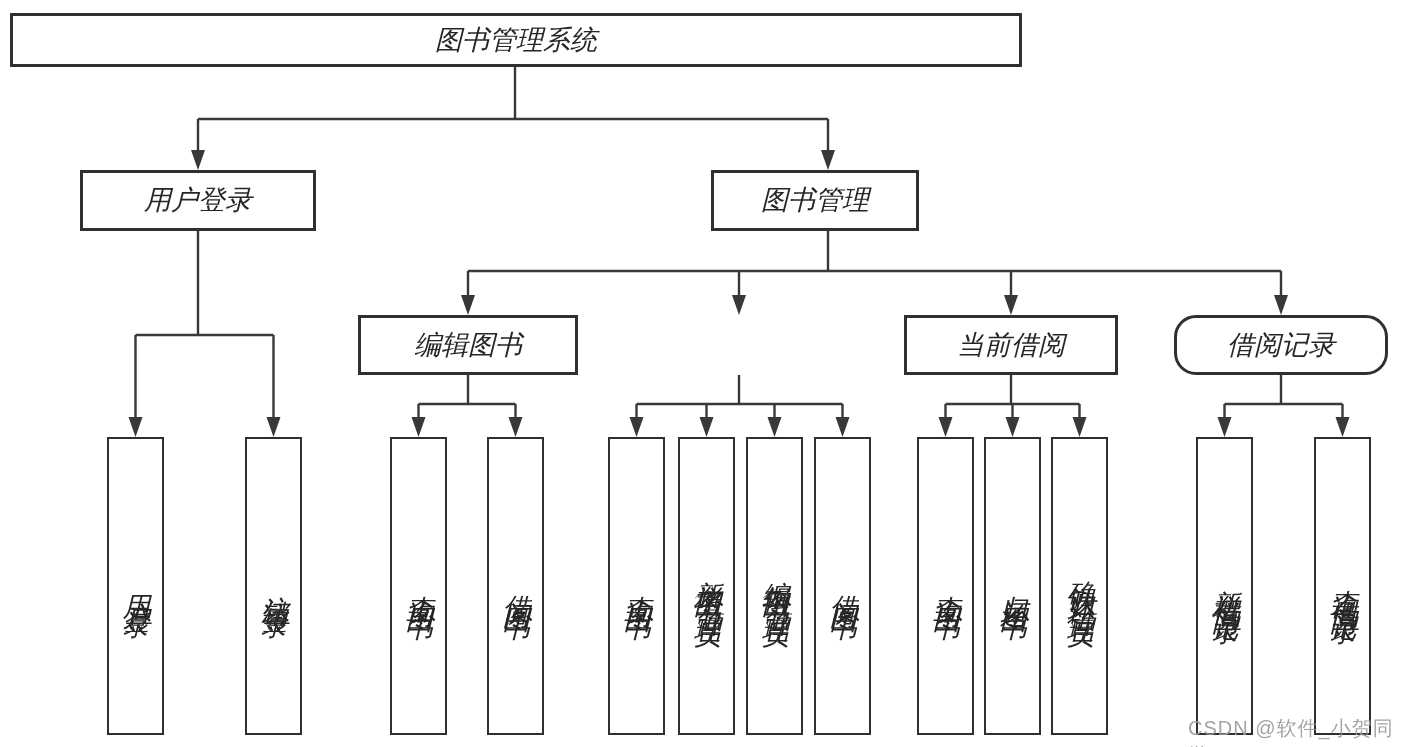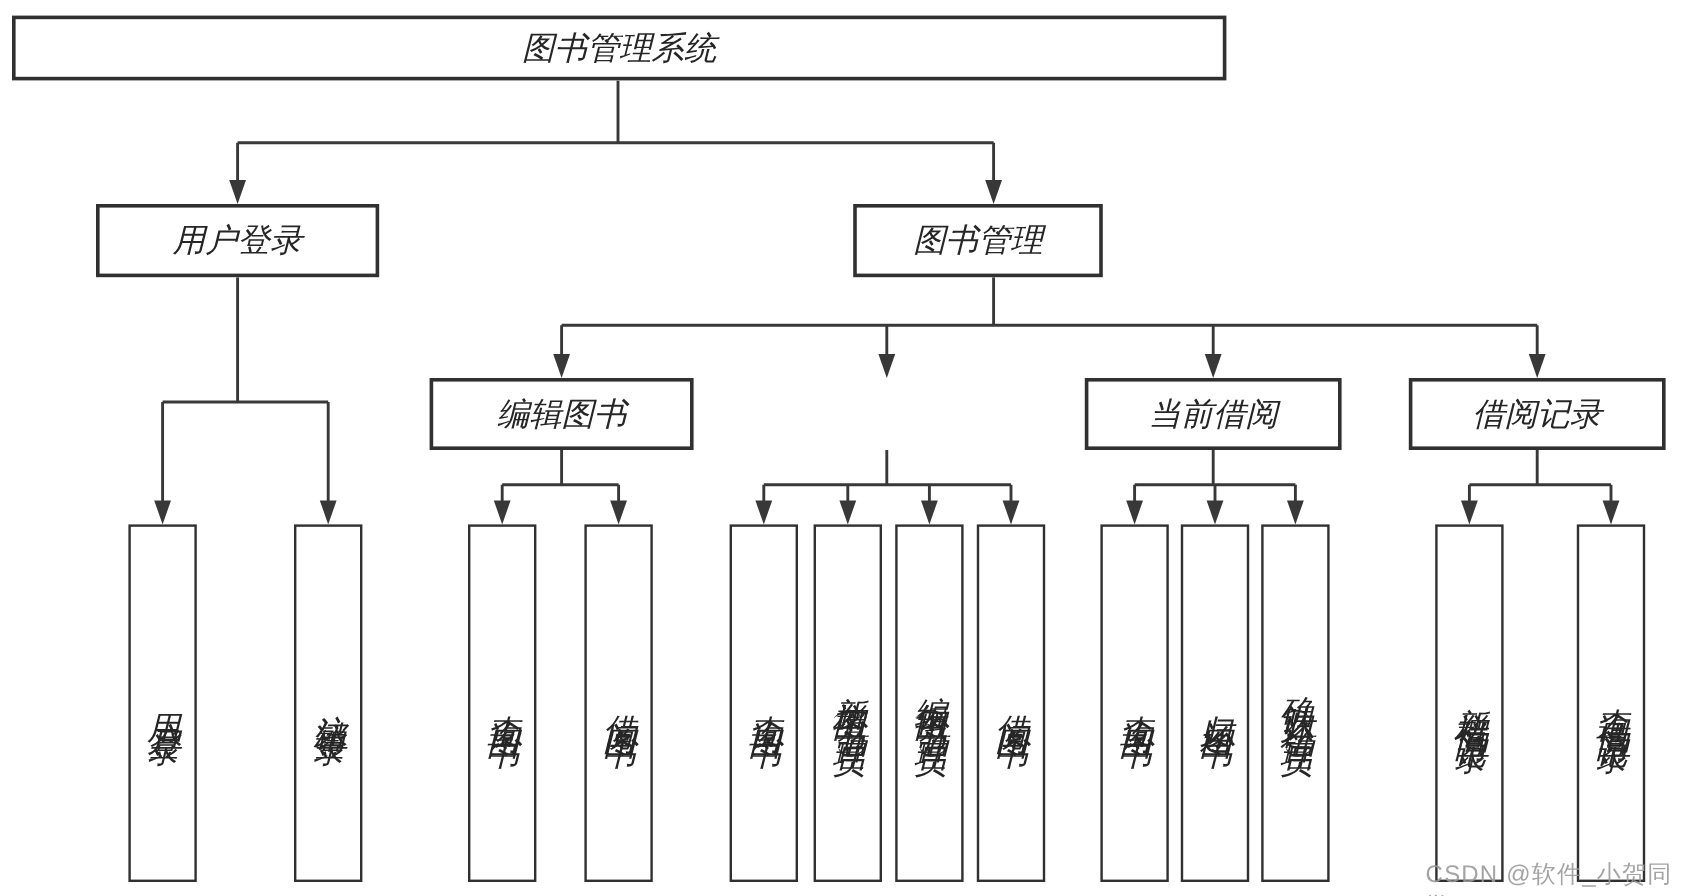--- a/index.html
+++ b/index.html
@@ -102,21 +102,21 @@
   <div class="node" style="left:711px;top:170px;width:208px;height:61px;">
     <span class="lbl">图书管理</span>
   </div>
 
   <div class="node" style="left:358px;top:315px;width:220px;height:60px;">
     <span class="lbl">编辑图书</span>
   </div>
   <div class="node" style="left:904px;top:315px;width:214px;height:60px;text-align:right;">
     <span class="lbl">当前借阅</span>
   </div>
-  <div class="node" style="left:1174px;top:315px;width:214px;height:60px;">
+  <div class="node" style="left:1174px;top:315px;width:214px;height:60px;border-radius:22px;">
     <span class="lbl">借阅记录</span>
   </div>
 
   <div class="node leaf" style="left:107px;top:437px;width:57px;height:298px;">
     <span class="lbl">用户登录</span>
   </div>
   <div class="node leaf" style="left:245px;top:437px;width:57px;height:298px;">
     <span class="lbl">注销登录</span>
   </div>
 

